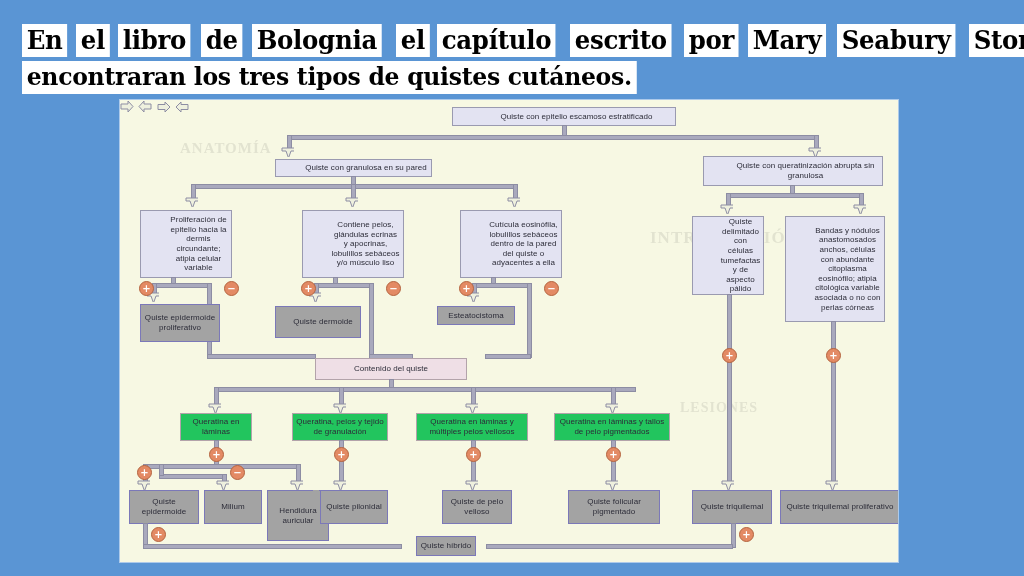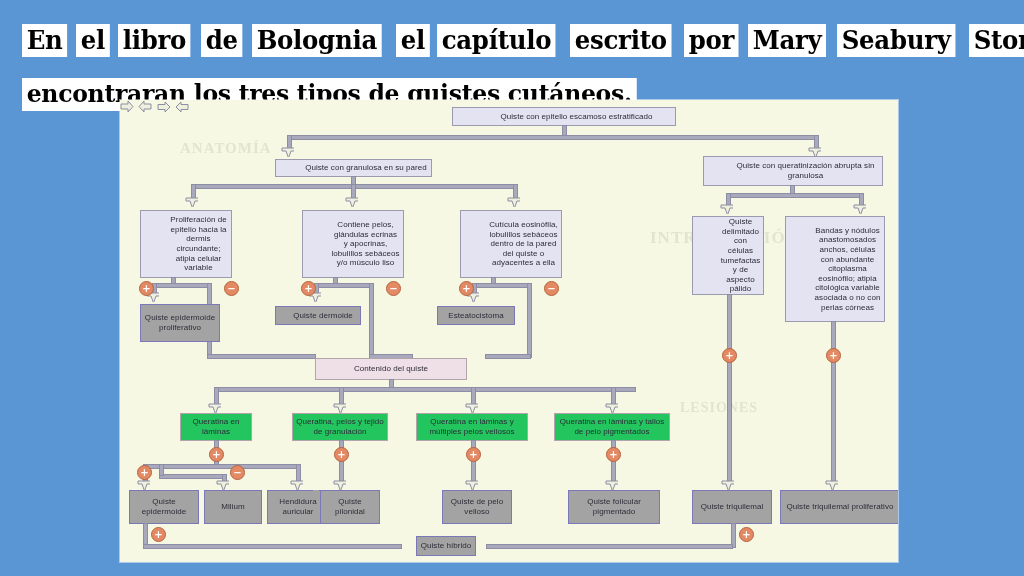--- a/index.html
+++ b/index.html
@@ -7,21 +7,21 @@
     width:1024px;height:576px;overflow:hidden;
     background:#5a95d4;
     font-family:"Liberation Sans", sans-serif;
   }
   #stage{position:relative;width:1024px;height:576px;}
 
   
   #title-block{
     position:absolute;left:22px;top:24px;width:984px;
   }
-  .title-line{display:flex;flex-wrap:nowrap;align-items:flex-end;gap:6px;margin-bottom:21px;}
+  .title-line{display:flex;flex-wrap:nowrap;align-items:flex-end;gap:6px;margin-bottom:4px;}
   .tw{
     background:#ffffff;color:#000000;
     font-family:"DejaVu Serif", serif;
     font-weight:bold;
     font-size:26px;line-height:30px;
     padding:1px 5px 2px 5px;
     white-space:nowrap;
     letter-spacing:-0.3px;
     transform:scaleX(0.94);
     transform-origin:left bottom;
@@ -207,21 +207,21 @@
     <div class="ln lnv outl" style="left:408px;top:184px;height:73px;"></div>
     <div class="ln lnh outl" style="left:366px;top:255px;width:44px;"></div>
     <svg class="arrow-down" style="left:346px;top:192px;" width="15" height="12">
       <polygon points="1,1 14,1 14,4 10,4 7.5,11 5,4 1,4" fill="#eef0de" stroke="#8d8da3" stroke-width="1"></polygon>
       </svg>
     <div class="sign" style="left:339px;top:181px;">+</div>
     <div class="sign" style="left:424px;top:181px;">−</div>
 
     
     <div class="node diag" style="left:20px;top:204px;width:80px;height:38px;">Quiste epidermoide proliferativo</div>
-    <div class="node diag" style="left:155px;top:206px;width:86px;height:19px;padding-left:13px;">Quiste dermoide</div>
+    <div class="node diag" style="left:155px;top:206px;width:86px;height:32px;padding-left:13px;">Quiste dermoide</div>
     <div class="node diag" style="left:317px;top:206px;width:78px;height:19px;">Esteatocistoma</div>
 
     
     <div class="node content" style="left:195px;top:258px;width:152px;height:22px;">Contenido del quiste</div>
 
     
     <svg class="arrow-right" style="left:182px;top:262px;" width="14" height="14">
       <polygon points="1,4 8,4 8,1 13,6.5 8,12 8,9 1,9" fill="#eef0de" stroke="#8d8da3" stroke-width="1"></polygon>
     </svg>
     
@@ -308,23 +308,23 @@
 
     <div class="ln lnv outl" style="left:712px;top:222px;height:161px;"></div>
     <div class="sign" style="left:706px;top:248px;">+</div>
     <svg class="arrow-down" style="left:705px;top:380px;" width="15" height="12">
       <polygon points="1,1 14,1 14,4 10,4 7.5,11 5,4 1,4" fill="#eef0de" stroke="#8d8da3" stroke-width="1"></polygon>
       </svg>
 
     
     <div class="node diag" style="left:9px;top:390px;width:70px;height:34px;">Quiste epidermoide</div>
     <div class="node diag" style="left:84px;top:390px;width:58px;height:34px;">Milium</div>
-    <div class="node diag" style="left:147px;top:390px;width:62px;height:34px;">Hendidura auricular</div>
+    <div class="node diag" style="left:147px;top:390px;width:62px;height:51px;">Hendidura auricular</div>
     <div class="node diag" style="left:193px;top:390px;width:0px;height:0px;border:none;"></div>
-    <div class="node diag" style="left:200px;top:390px;width:60px;height:34px;">Quiste pilonidal</div>
+    <div class="node diag" style="left:200px;top:390px;width:68px;height:34px;">Quiste pilonidal</div>
     <div class="node diag" style="left:322px;top:390px;width:70px;height:34px;">Quiste de pelo velloso</div>
     <div class="node diag" style="left:448px;top:390px;width:92px;height:34px;">Quiste folicular pigmentado</div>
     <div class="node diag" style="left:572px;top:390px;width:80px;height:34px;">Quiste triquilemal</div>
     <div class="node diag" style="left:660px;top:390px;width:120px;height:34px;">Quiste triquilemal proliferativo</div>
 
     
     
     <div class="ln lnv outl" style="left:24px;top:424px;height:23px;"></div>
     <div class="ln lnh outl" style="left:24px;top:445px;width:257px;"></div>
     <div class="sign" style="left:31px;top:427px;">+</div>

